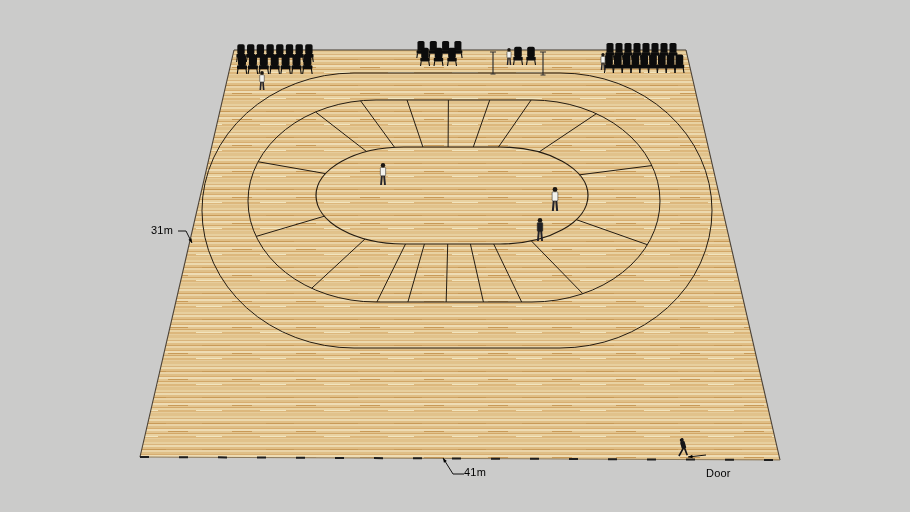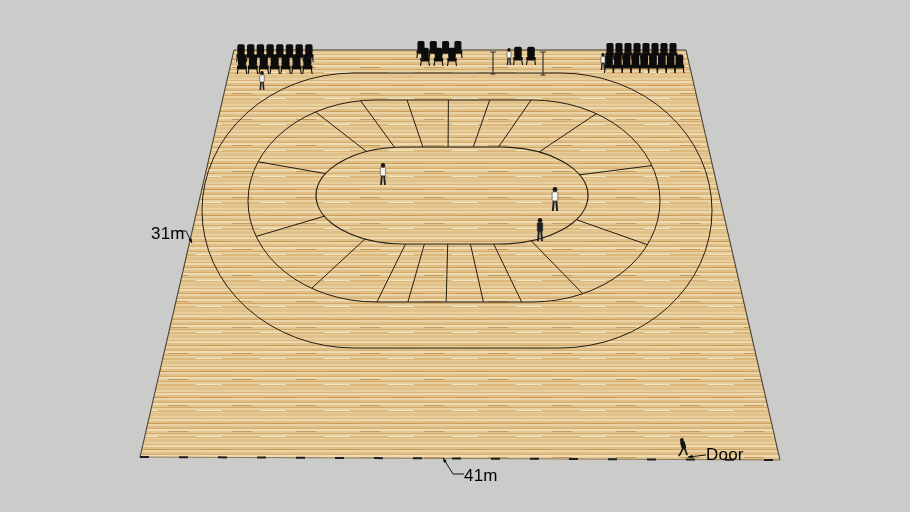--- a/index.html
+++ b/index.html
@@ -6,29 +6,29 @@
   .stage{
     position:relative;
     width:910px;height:512px;
     overflow:hidden;
     font-family:"Liberation Sans", sans-serif;
     background:#cbcbca;
   }
   .stage svg{position:absolute;left:0;top:0;}
   .dim-label{
     position:absolute;
-    font-size:17px;
+    font-size:11px;
     color:#000;
     letter-spacing:0.2px;
     white-space:nowrap;
     user-select:none;
   }
   #lbl-31m{left:151px;top:224px;}
   #lbl-33m{left:464px;top:466px;}
-  #lbl-door{left:706px;top:445px;}
+  #lbl-door{left:706px;top:467px;}
 </style>
 </head>
 <body>
 
 <div class="stage" id="stage" style="background: rgb(203, 203, 202);">
   <svg id="scene-svg" width="910" height="512" viewBox="0 0 910 512">
       <defs>
         <pattern id="wood" width="64" height="26" patternUnits="userSpaceOnUse">
           <rect x="0" y="0" width="64" height="26" fill="#e3c38d"></rect>
           <rect x="0" y="0" width="64" height="2" fill="#e7cf9e"></rect>

